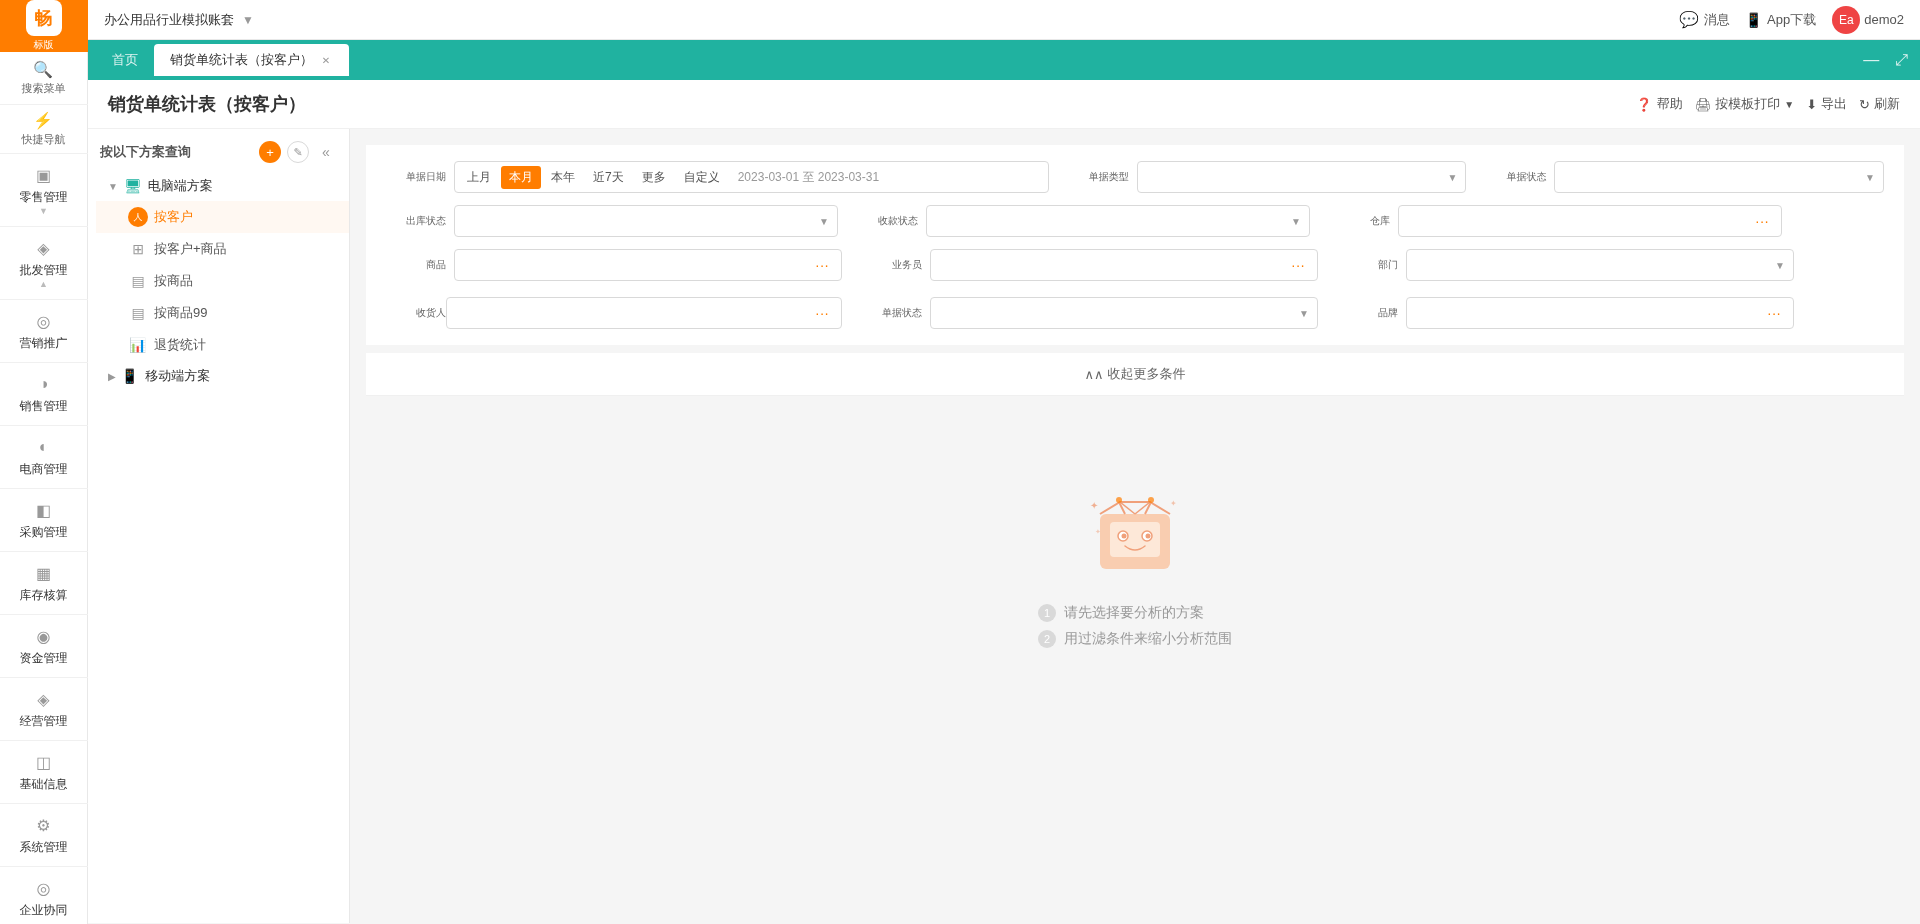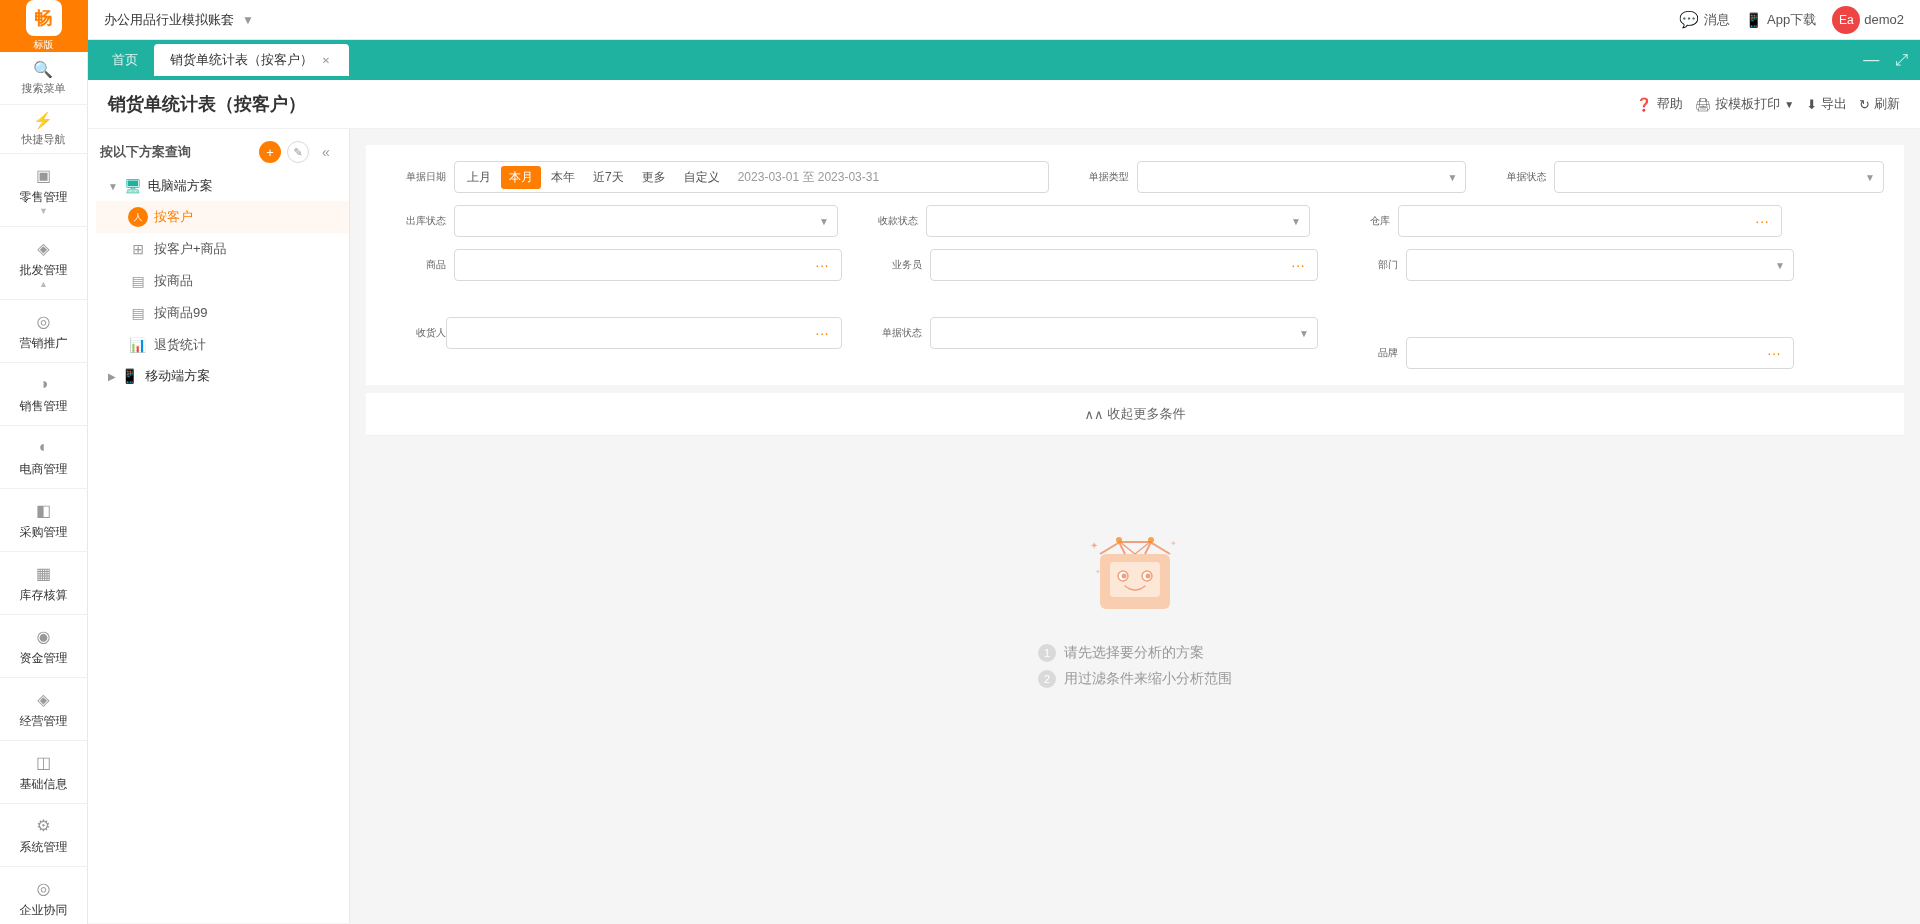--- a/index.html
+++ b/index.html
@@ -396,21 +396,21 @@
               <div style="flex:1;height:32px;border:1px solid #d9d9d9;border-radius:4px;background:#fff;display:flex;align-items:center;justify-content:flex-end;padding:0 8px;cursor:pointer;">
                 <span class="dots-btn">···</span>
               </div>
             </div>
             <div style="display:flex;align-items:center;gap:8px;flex:1;padding-right:20px;">
               <span class="filter-label">单据状态</span>
               <div style="flex:1;height:32px;border:1px solid #d9d9d9;border-radius:4px;background:#fff;display:flex;align-items:center;justify-content:flex-end;padding:0 8px;cursor:pointer;">
                 <span class="select-arrow">▼</span>
               </div>
             </div>
-            <div style="display:flex;align-items:center;gap:8px;flex:1;padding-right:0;margin-top:40px;">
+            <div style="display:flex;align-items:center;gap:8px;flex:1;padding-right:0;">
               <span class="filter-label">品牌</span>
               <div style="flex:1;height:32px;border:1px solid #d9d9d9;border-radius:4px;background:#fff;display:flex;align-items:center;justify-content:flex-end;padding:0 8px;cursor:pointer;">
                 <span class="dots-btn">···</span>
               </div>
             </div>
             <div style="min-width:90px;padding-left:16px;"></div>
           </div>
         </div>
 
         <div class="collapse-row">

